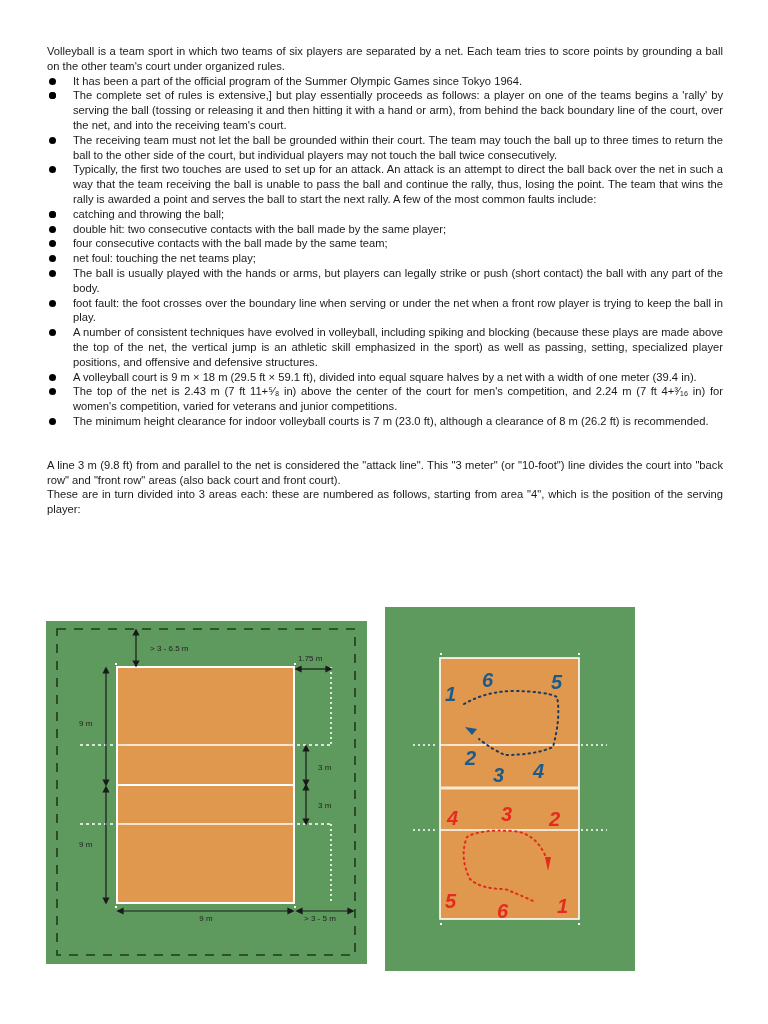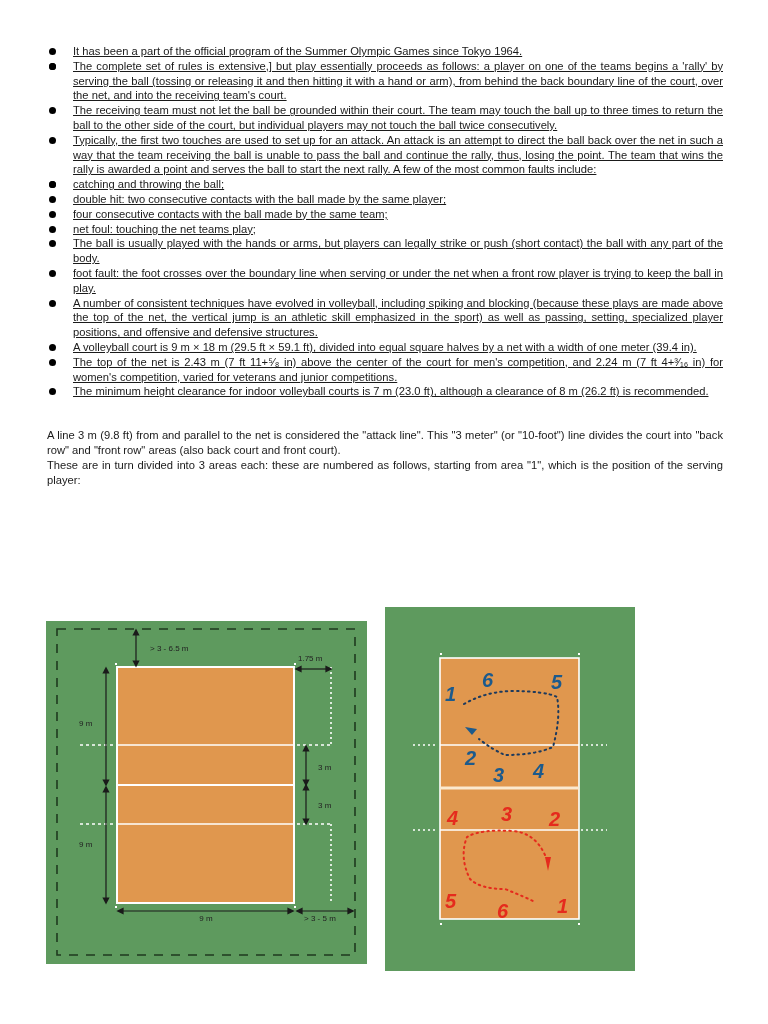--- a/index.html
+++ b/index.html
@@ -2,49 +2,50 @@
 <html><head>
 <meta charset="utf-8">
 <style>
   html, body { margin: 0; padding: 0; background: #ffffff; }
   body { width: 768px; height: 1024px; position: relative; overflow: hidden;
          font-family: "Liberation Sans", "DejaVu Sans", sans-serif; color: #1a1a1a; }
   .page { position: absolute; left: 47px; top: 44px; width: 676px; font-size: 11.2px; line-height: 14.8px; }
   .para { margin: 0; text-align: justify; }
   .para.gap { margin-top: 29px; }
   ul.bullets { list-style: none; margin: 0; padding: 0; }
-  ul.bullets li { position: relative; padding-left: 26px; text-align: justify; text-decoration: underline; }
+  ul.bullets li { position: relative; padding-left: 26px; text-align: justify; }
   ul.bullets li .dot { position: absolute; left: 2px; top: 4px; width: 7px; height: 7px; border-radius: 50%; background: #000; }
   .diagram { position: absolute; }
   svg text { font-family: "Liberation Sans", "DejaVu Sans", sans-serif; }
 </style>
 </head>
 <body>
 
 <div class="page">
+  <p class="para">Volleyball is a team sport in which two teams of six players are separated by a net. Each team tries to score points by grounding a ball on the other team's court under organized rules.</p>
   <ul class="bullets">
     <li><span class="dot"></span><span>It has been a part of the official program of the Summer Olympic Games since Tokyo 1964.</span></li>
     <li><span class="dot"></span></li>
     <li><span class="dot"></span><span>The complete set of rules is extensive,] but play essentially proceeds as follows: a player on one of the teams begins a 'rally' by serving the ball (tossing or releasing it and then hitting it with a hand or arm), from behind the back boundary line of the court, over the net, and into the receiving team's court.</span></li>
     <li><span class="dot"></span><span>The receiving team must not let the ball be grounded within their court. The team may touch the ball up to three times to return the ball to the other side of the court, but individual players may not touch the ball twice consecutively.</span></li>
     <li><span class="dot"></span><span>Typically, the first two touches are used to set up for an attack. An attack is an attempt to direct the ball back over the net in such a way that the team receiving the ball is unable to pass the ball and continue the rally, thus, losing the point. The team that wins the rally is awarded a point and serves the ball to start the next rally. A few of the most common faults include:</span></li>
     <li><span class="dot"></span></li>
     <li><span class="dot"></span><span>catching and throwing the ball;</span></li>
     <li><span class="dot"></span><span>double hit: two consecutive contacts with the ball made by the same player;</span></li>
     <li><span class="dot"></span><span>four consecutive contacts with the ball made by the same team;</span></li>
     <li><span class="dot"></span><span>net foul: touching the net teams play;</span></li>
     <li><span class="dot"></span><span>The ball is usually played with the hands or arms, but players can legally strike or push (short contact) the ball with any part of the body.</span></li>
     <li><span class="dot"></span><span>foot fault: the foot crosses over the boundary line when serving or under the net when a front row player is trying to keep the ball in play.</span></li>
     <li><span class="dot"></span><span>A number of consistent techniques have evolved in volleyball, including spiking and blocking (because these plays are made above the top of the net, the vertical jump is an athletic skill emphasized in the sport) as well as passing, setting, specialized player positions, and offensive and defensive structures.</span></li>
     <li><span class="dot"></span><span>A volleyball court is 9 m × 18 m (29.5 ft × 59.1 ft), divided into equal square halves by a net with a width of one meter (39.4 in).</span></li>
     <li><span class="dot"></span><span>The top of the net is 2.43 m (7 ft 11+⁵⁄₈ in) above the center of the court for men's competition, and 2.24 m (7 ft 4+³⁄₁₆ in) for women's competition, varied for veterans and junior competitions.</span></li>
     <li><span class="dot"></span><span>The minimum height clearance for indoor volleyball courts is 7 m (23.0 ft), although a clearance of 8 m (26.2 ft) is recommended.</span></li>
   </ul>
   <p class="para gap">A line 3 m (9.8 ft) from and parallel to the net is considered the "attack line". This "3 meter" (or "10-foot") line divides the court into "back row" and "front row" areas (also back court and front court).</p>
-  <p class="para">These are in turn divided into 3 areas each: these are numbered as follows, starting from area "1", which is the position of the serving player:</p>
+  <p class="para">These are in turn divided into 3 areas each: these are numbered as follows, starting from area "4", which is the position of the serving player:</p>
 </div>
 
 <svg class="diagram" style="left:46px; top:621px;" width="321" height="343" viewBox="0 0 321 343">
   <rect x="0" y="0" width="321" height="343" fill="#5e9a5e"></rect>
 
   <rect x="11" y="8" width="298" height="326" fill="none" stroke="#1f3a1f" stroke-width="1.6" stroke-dasharray="9,8"></rect>
 
   <rect x="71" y="46" width="177" height="236" fill="#e0974e" stroke="#ffffff" stroke-width="2"></rect>
   <line x1="71" y1="124" x2="248" y2="124" stroke="#ffffff" stroke-width="1.6"></line>
   <line x1="71" y1="164" x2="248" y2="164" stroke="#ffffff" stroke-width="2"></line>

